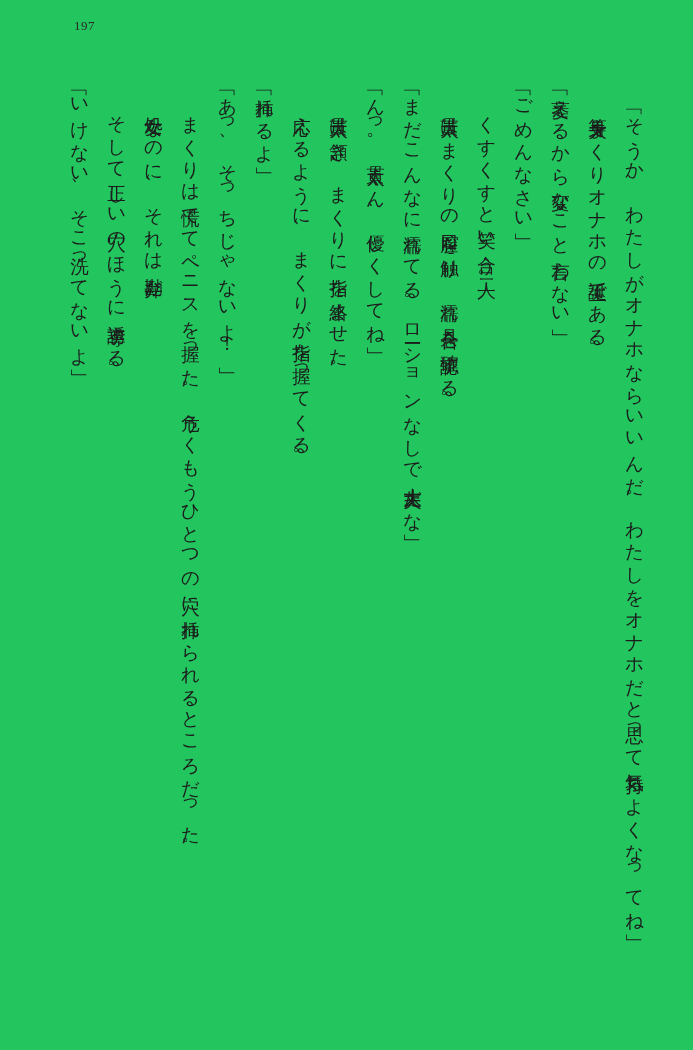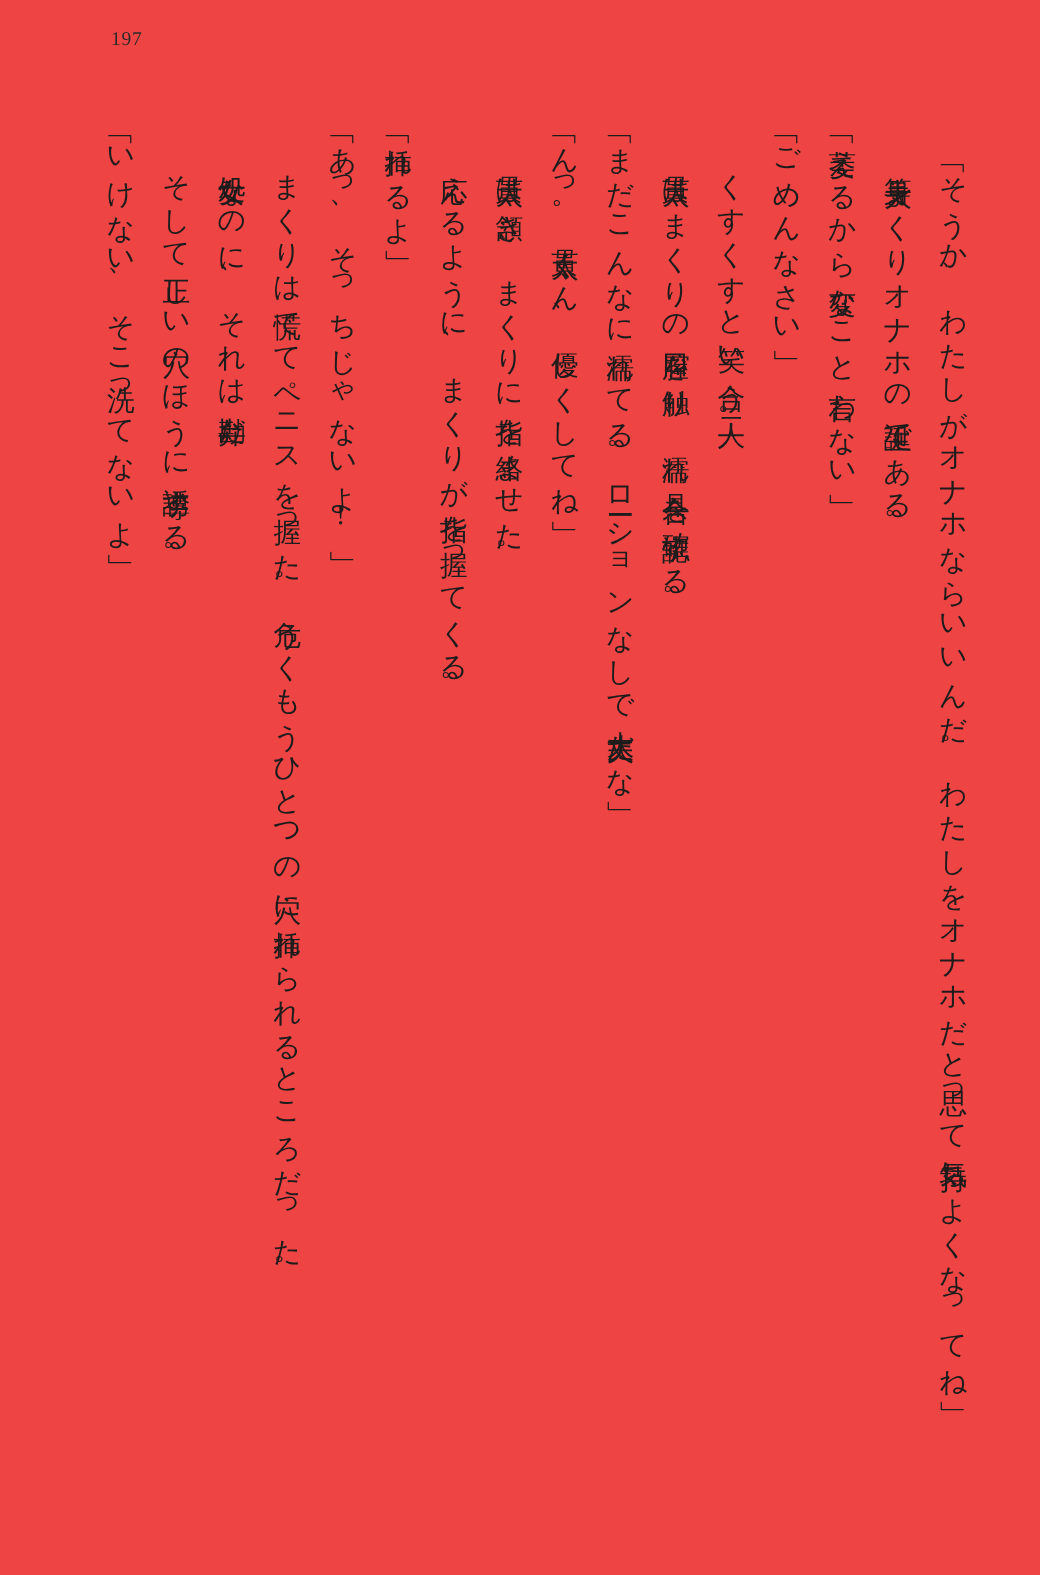--- a/index.html
+++ b/index.html
@@ -13,21 +13,21 @@
     font-family: "Liberation Serif", "DejaVu Serif", serif;
     color: #1a1a1a;
     position: relative;
     overflow: hidden;
   }
   .page {
     position: absolute;
     inset: 0;
     width: 693px;
     height: 1050px;
-    background: #ef4444;
+    background: #22c55e;
   }
   .page-number {
     position: absolute;
     top: 18px;
     left: 74px;
     font-size: 13px;
     letter-spacing: 0.5px;
     color: #2a2a2a;
     font-family: "Liberation Serif", "DejaVu Serif", serif;
   }

